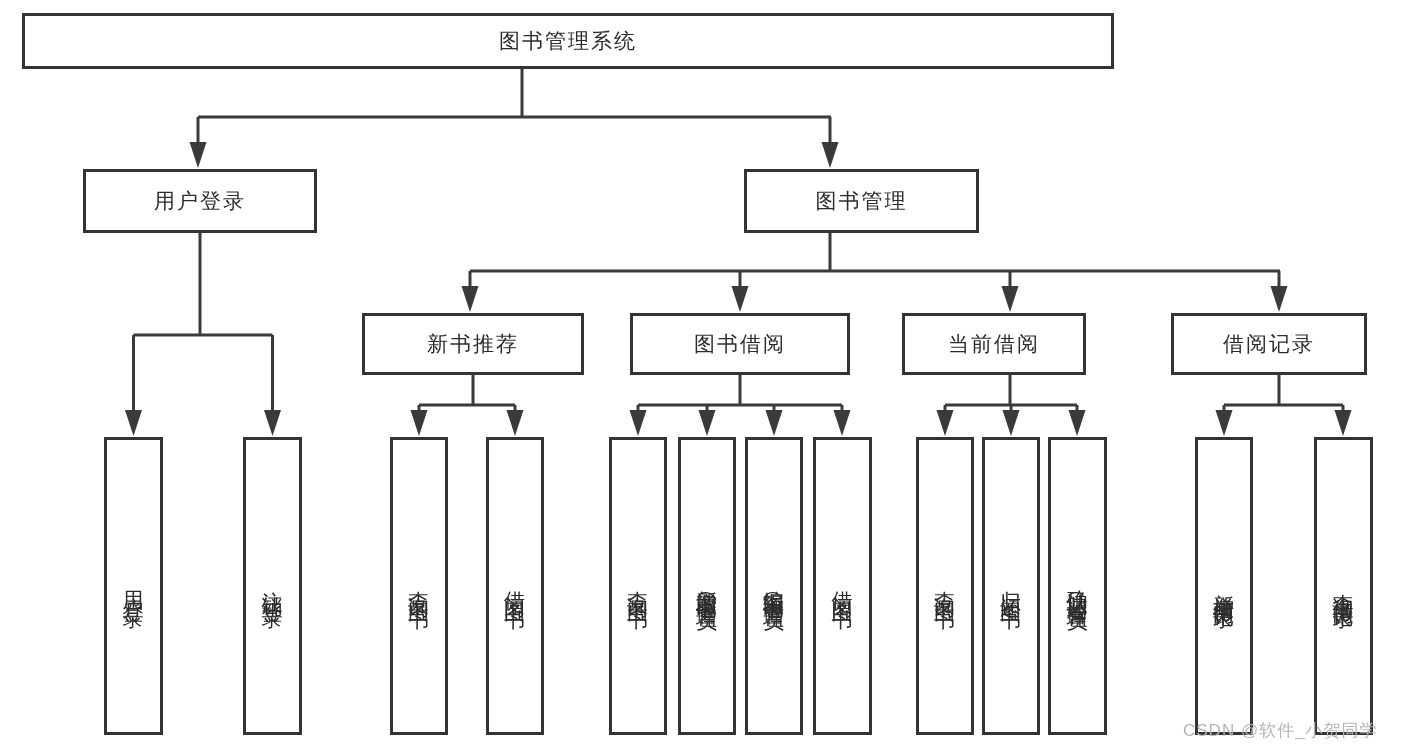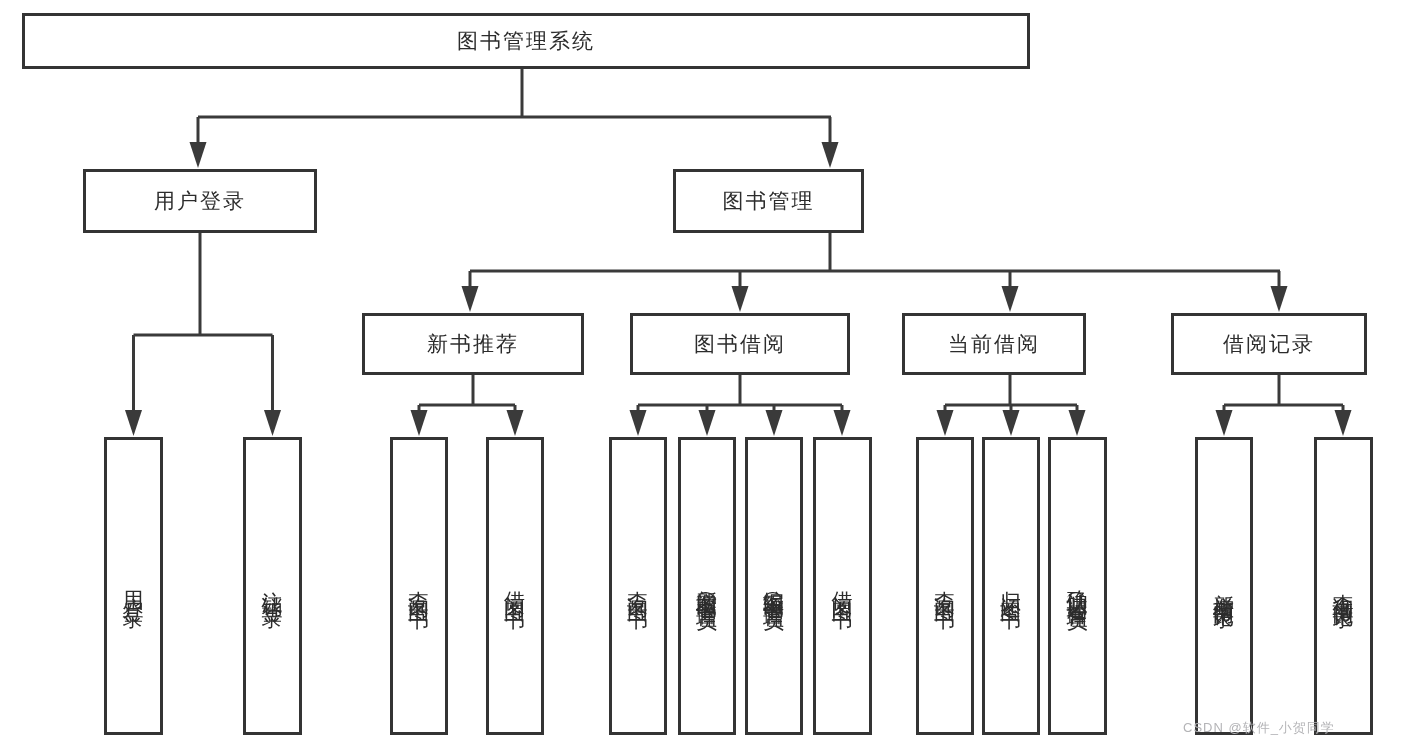--- a/index.html
+++ b/index.html
@@ -39,21 +39,21 @@
     text-orientation:mixed;
     font-size:21px;
     letter-spacing:6px;
     line-height:1;
     white-space:nowrap;
   }
   .node.v.tight span{letter-spacing:3px;}
   .watermark{
     position:absolute;
     left:1183px;top:719px;
-    font-size:13px;
+    font-size:17px;
     letter-spacing:1px;
     color:var(--watermark);
     z-index:5;
     white-space:nowrap;
   }
 </style>
 </head>
 <body>
 
 <div class="stage">
@@ -106,28 +106,28 @@
       <line x1="1011" y1="405" x2="1011" y2="428" stroke="#3a3a3a" stroke-width="3"></line>
       <polygon points="1002.5,410 1019.5,410 1011,436" fill="#3a3a3a"></polygon>
       <line x1="1077" y1="405" x2="1077" y2="428" stroke="#3a3a3a" stroke-width="3"></line>
       <polygon points="1068.5,410 1085.5,410 1077,436" fill="#3a3a3a"></polygon>
       <line x1="1224" y1="405" x2="1224" y2="428" stroke="#3a3a3a" stroke-width="3"></line>
       <polygon points="1215.5,410 1232.5,410 1224,436" fill="#3a3a3a"></polygon>
       <line x1="1343" y1="405" x2="1343" y2="428" stroke="#3a3a3a" stroke-width="3"></line>
       <polygon points="1334.5,410 1351.5,410 1343,436" fill="#3a3a3a"></polygon>
     </svg>
 
-  <div class="node h" style="left:22px;top:13px;width:1008px;height:56px">
+  <div class="node h" style="left:22px;top:13px;width:1092px;height:56px">
     <span>图书管理系统</span>
   </div>
 
   <div class="node h" style="left:83px;top:169px;width:234px;height:64px">
     <span>用户登录</span>
   </div>
-  <div class="node h" style="left:673px;top:169px;width:191px;height:64px">
+  <div class="node h" style="left:744px;top:169px;width:235px;height:64px">
     <span>图书管理</span>
   </div>
 
   <div class="node h" style="left:362px;top:313px;width:222px;height:62px">
     <span>新书推荐</span>
   </div>
   <div class="node h" style="left:630px;top:313px;width:220px;height:62px">
     <span>图书借阅</span>
   </div>
   <div class="node h" style="left:902px;top:313px;width:184px;height:62px">

